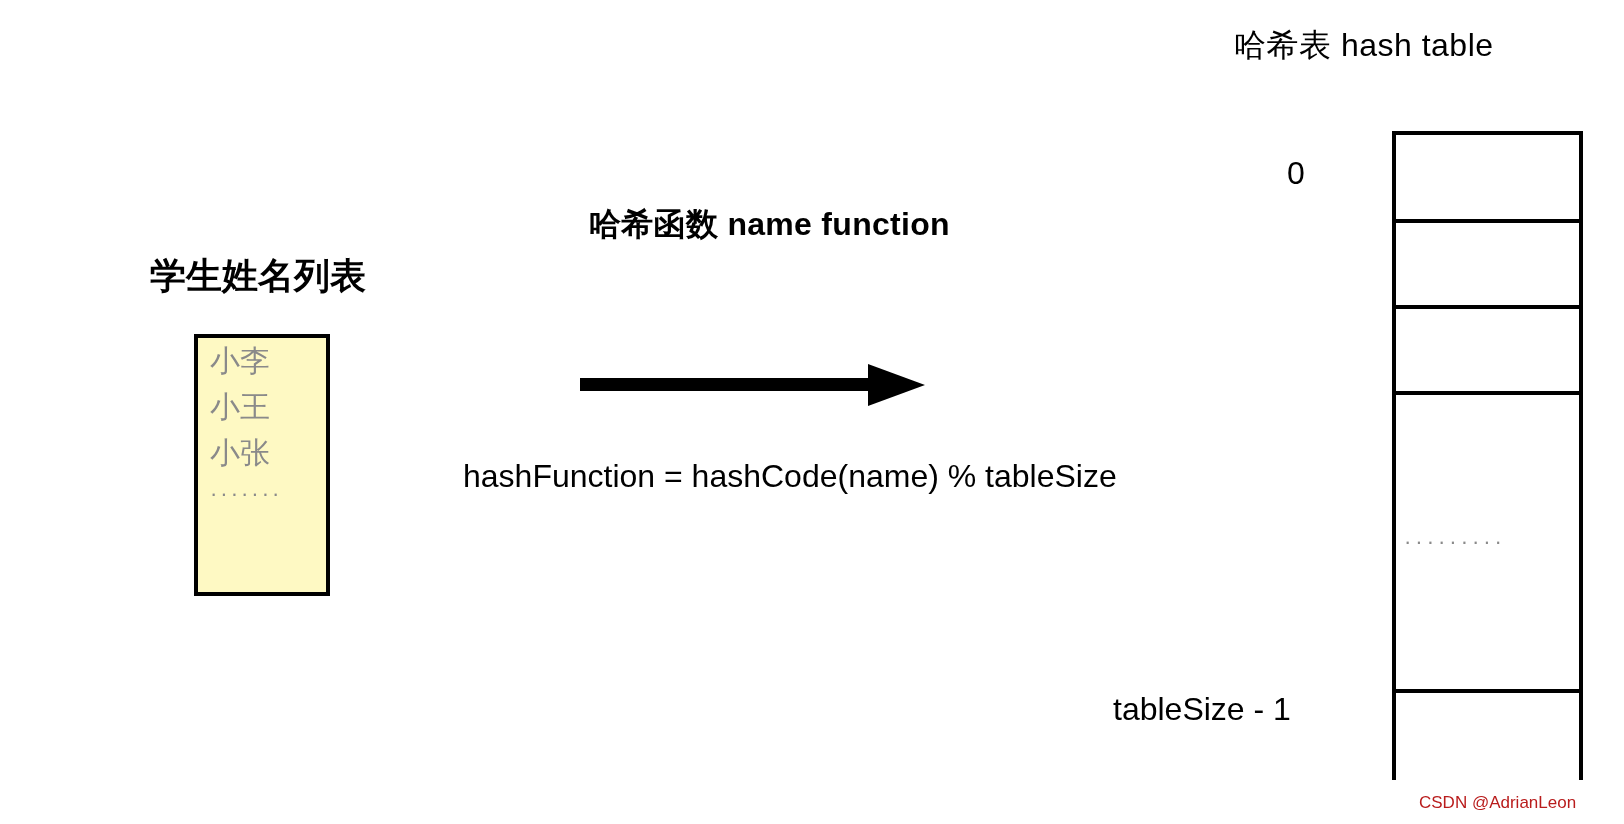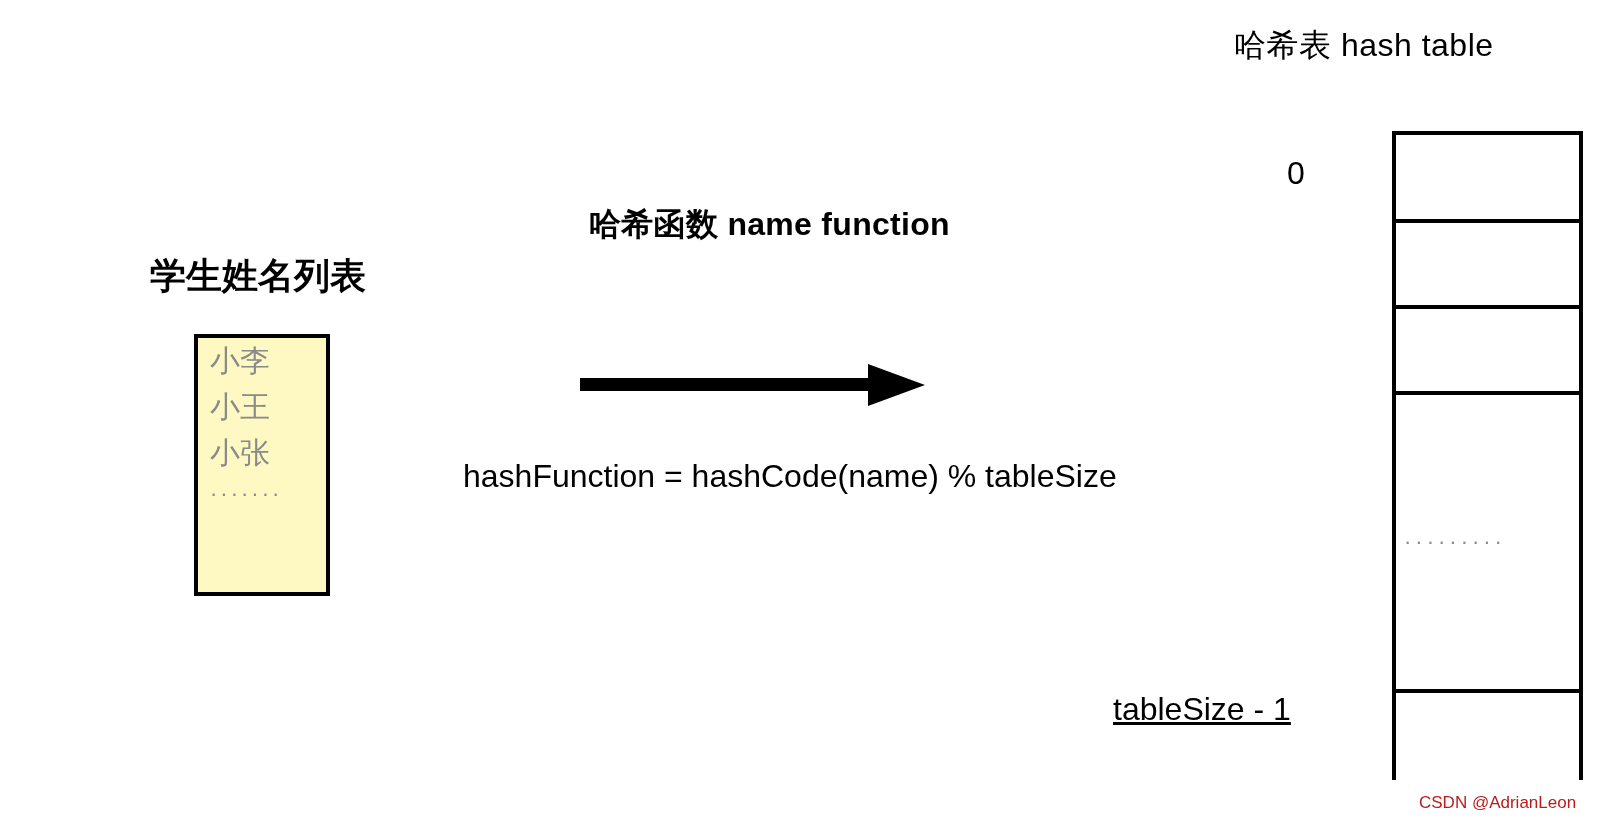--- a/index.html
+++ b/index.html
@@ -64,21 +64,20 @@
     left: 1287px;
     top: 155px;
     font-size: 32px;
     color: #000;
   }
   #index-last-label {
     left: 1113px;
     top: 691px;
     font-size: 32px;
     color: #000;
-    text-decoration: underline;
   }
 
   
   #student-list-title {
     left: 150px;
     top: 252px;
     font-size: 36px;
     color: #000;
     font-weight: bold;
   }

